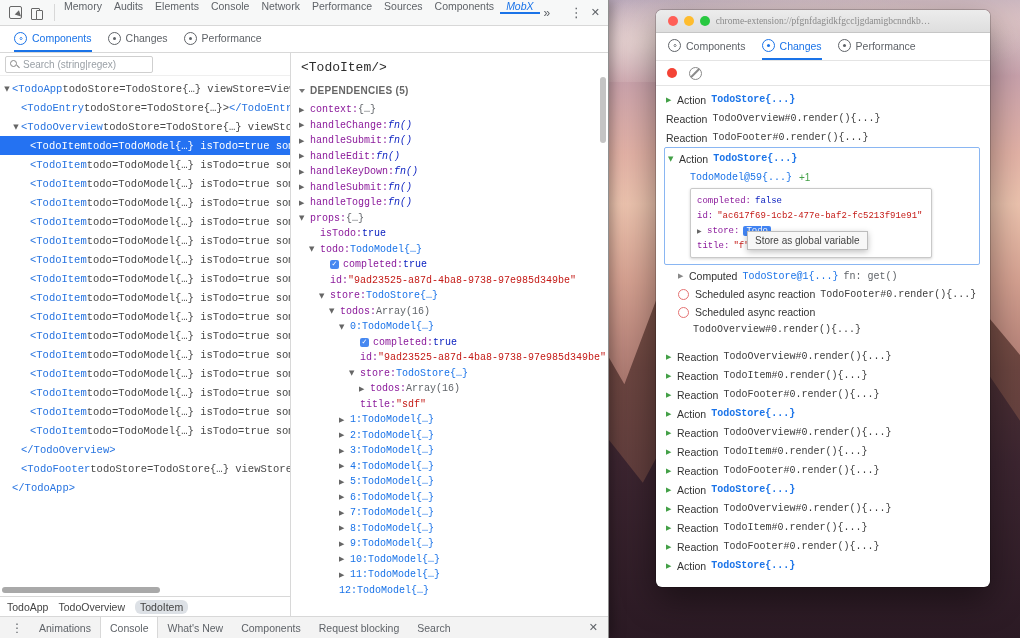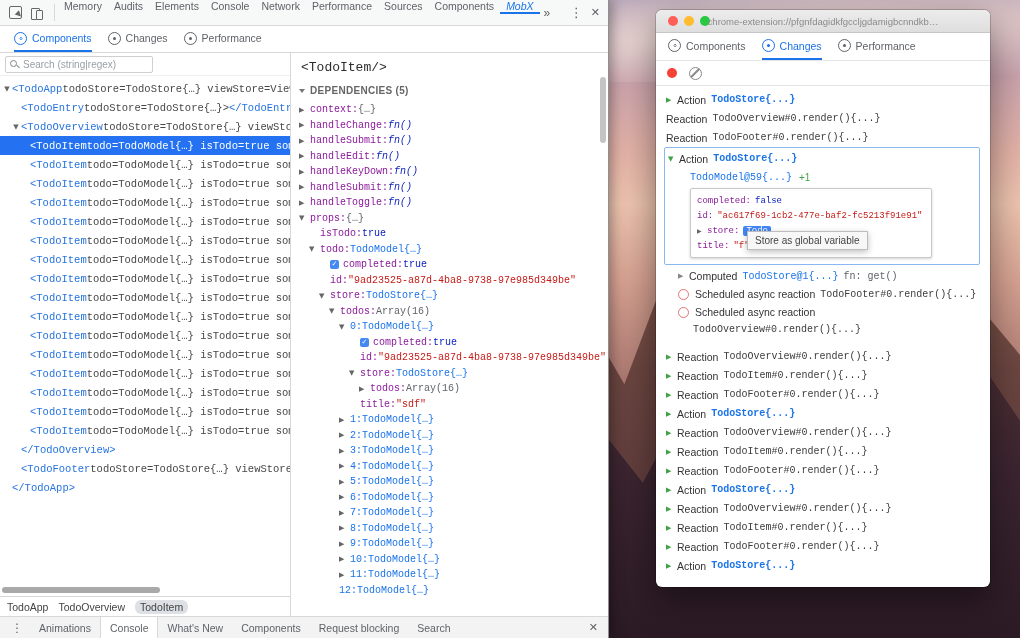--- a/index.html
+++ b/index.html
@@ -88,21 +88,21 @@
 
   .drawer-bar{flex:0 0 21px;border-top:1px solid #d8d8d8;background:#f3f3f3;display:flex;align-items:stretch;padding:0 6px;gap:2px;font-size:10.5px;color:#5f6368;}
   .drawer-kebab{display:flex;align-items:center;font-size:12px;padding:0 5px;}
   .drawer-tab{display:flex;align-items:center;padding:0 9px;white-space:nowrap;}
   .drawer-tab.active{background:#fff;border-left:1px solid #d8d8d8;border-right:1px solid #d8d8d8;}
   .drawer-close{margin-left:auto;display:flex;align-items:center;padding:0 4px;font-size:11px;}
 
   
   .popup{position:absolute;left:656px;top:10px;width:334px;height:577px;background:#fff;border-radius:6px;
     box-shadow:0 12px 34px rgba(0,0,0,.45),0 0 0 1px rgba(0,0,0,.18);display:flex;flex-direction:column;overflow:hidden;font-size:10.5px;color:#333;}
-  .popup-titlebar{flex:0 0 22px;background:linear-gradient(#ececec,#dedede);border-bottom:1px solid #c6c6c6;display:flex;align-items:center;padding:0 12px;position:relative;}
+  .popup-titlebar{flex:0 0 22px;background:linear-gradient(#ececec,#dedede);border-bottom:1px solid #c6c6c6;display:flex;align-items:center;padding:0 12px;position:relative;font-family:Liberation Serif, serif;}
   .traffic{display:flex;gap:6px;}
   .light{width:10px;height:10px;border-radius:50%;}
   .light.red{background:#ff5f57;}
   .light.yellow{background:#febc2e;}
   .light.green{background:#28c840;}
   .popup-url{position:absolute;left:50%;transform:translateX(-50%);font-size:9.5px;color:#8a8a8a;white-space:nowrap;max-width:250px;overflow:hidden;}
   .popup-tabs{flex:0 0 27px;display:flex;align-items:stretch;gap:16px;padding:0 12px;border-bottom:1px solid #e4e4e4;}
   .popup-toolbar{flex:0 0 24px;display:flex;align-items:center;gap:12px;padding:0 11px;border-bottom:1px solid #e4e4e4;}
   .record-dot{width:10px;height:10px;border-radius:50%;background:#f44336;}
   .clear-icon{width:11px;height:11px;border:1.5px solid #8a8a8a;border-radius:50%;position:relative;}

